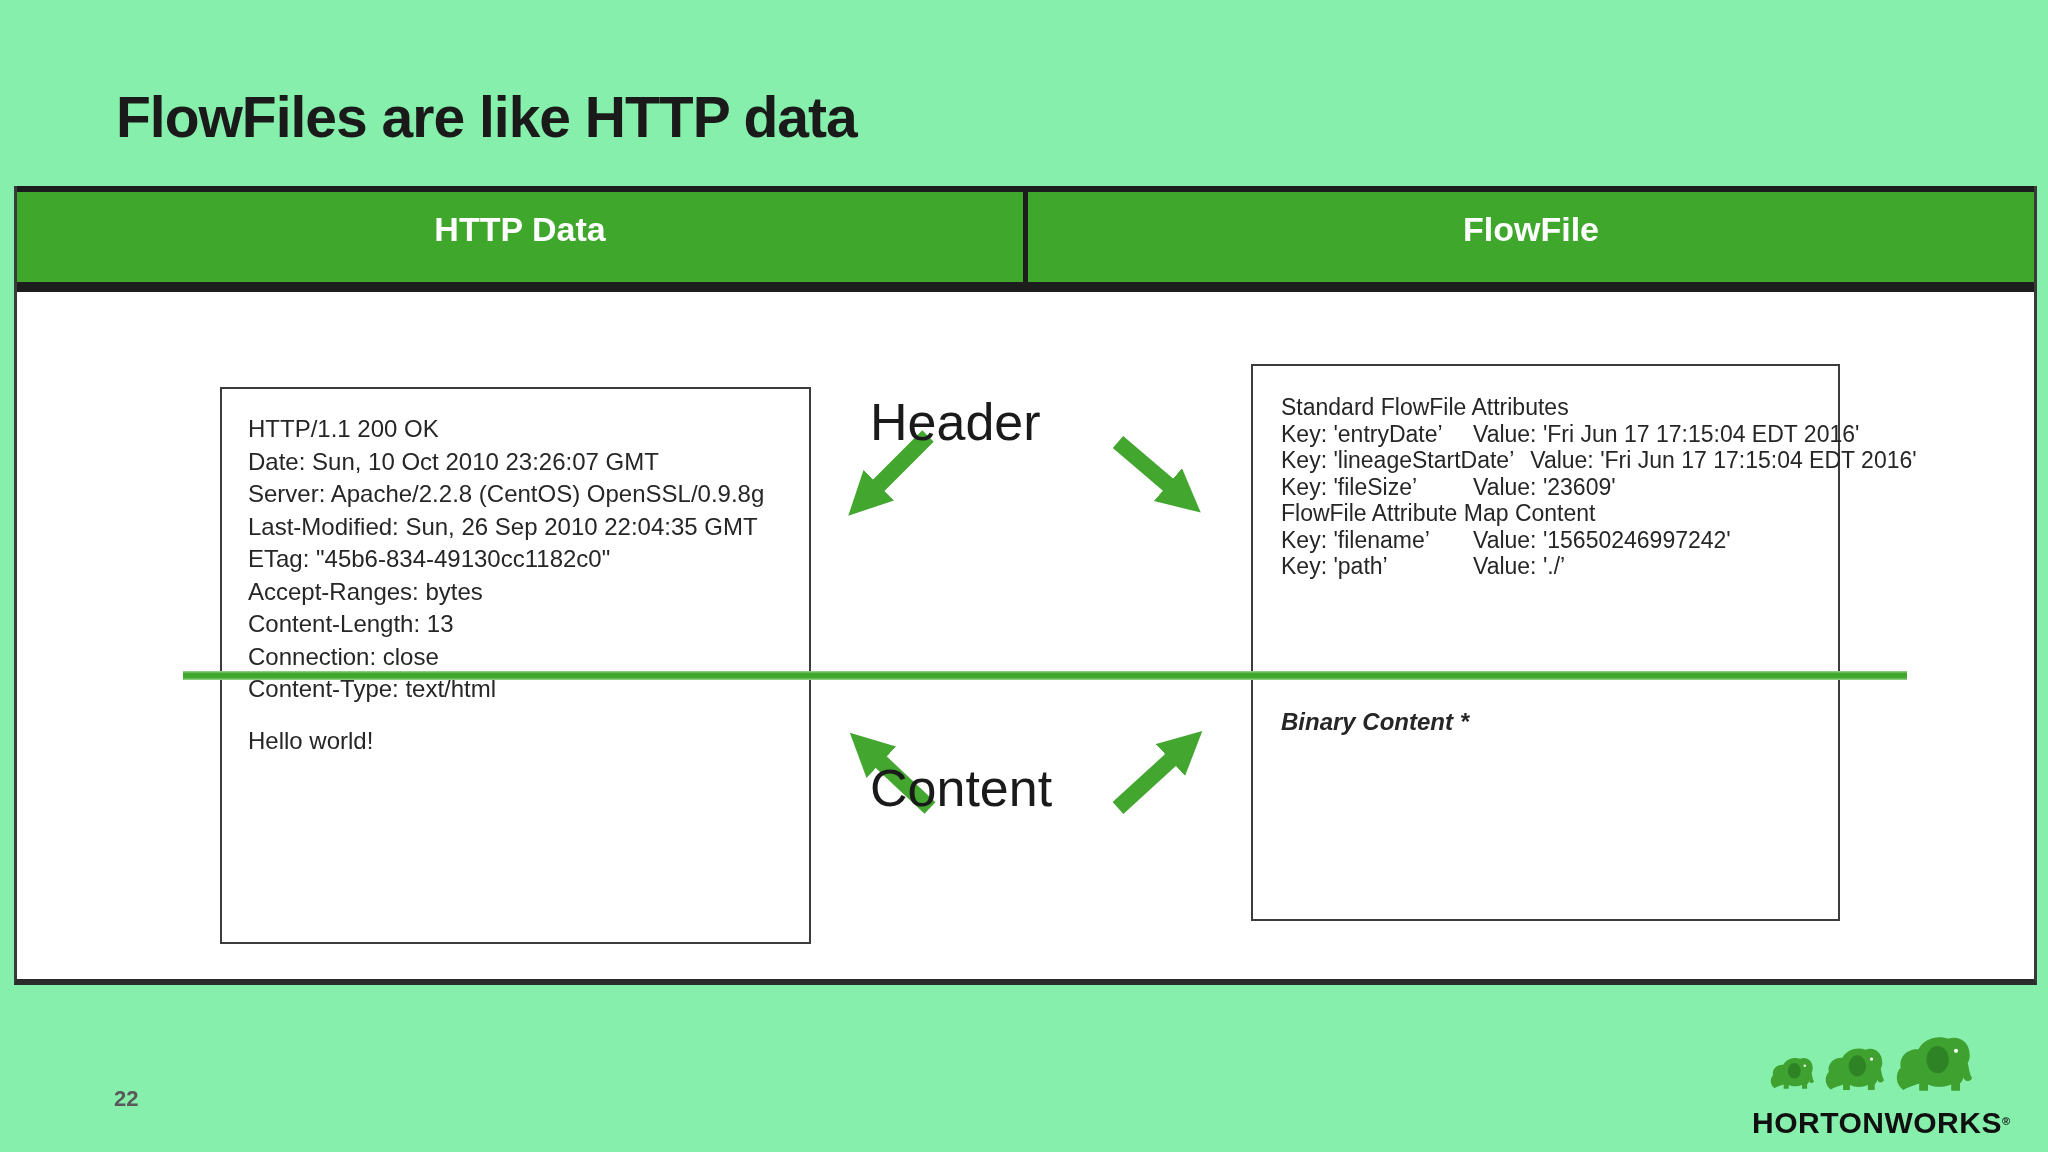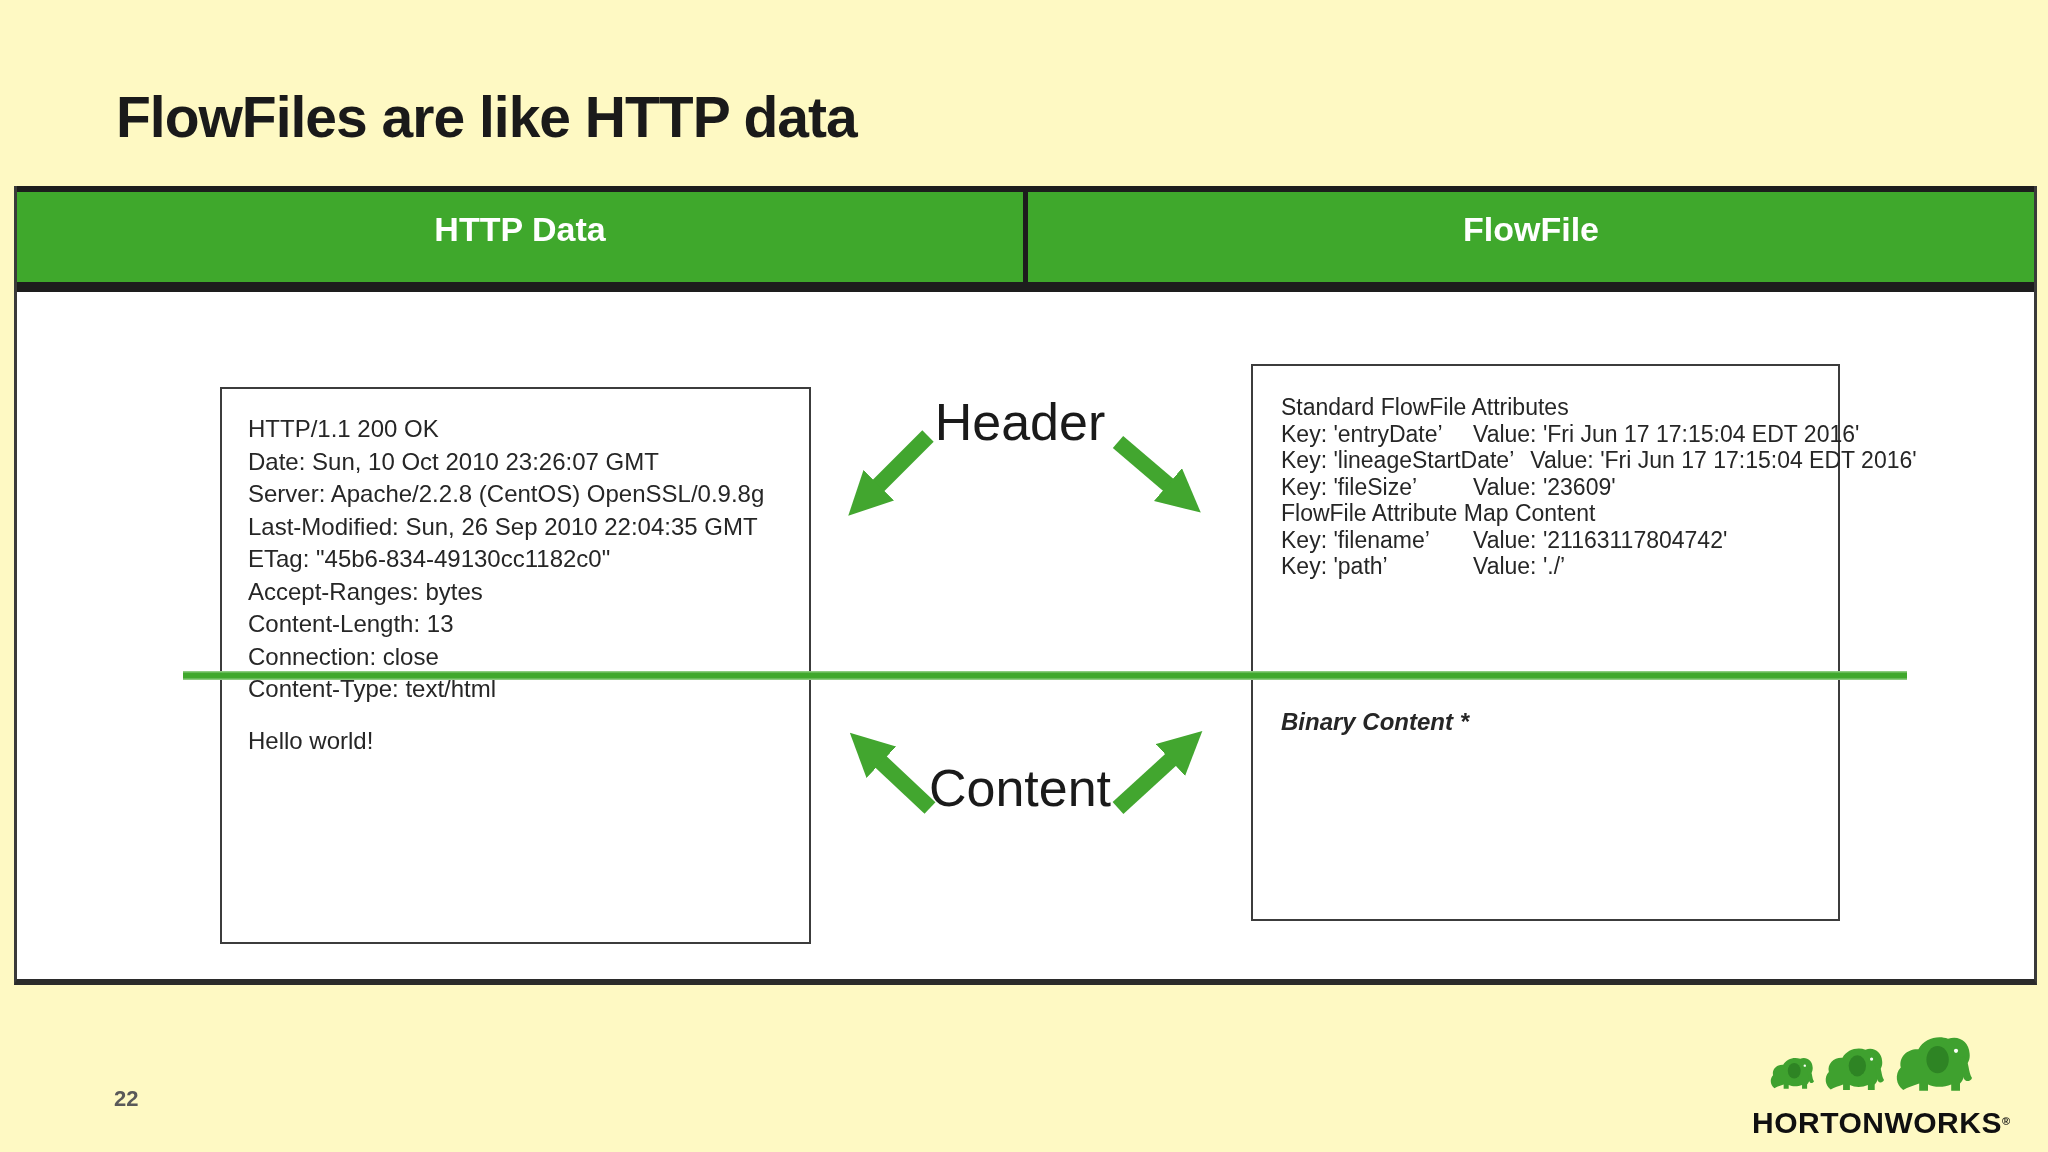--- a/index.html
+++ b/index.html
@@ -1,17 +1,17 @@
 <!DOCTYPE html>
 <html><head>
 <meta charset="utf-8">
 <style>
   html,body{margin:0;padding:0;background:#ffffff;}
   .slide{
-    position:relative;width:2048px;height:1152px;background:#fef9c3;overflow:hidden;
+    position:relative;width:2048px;height:1152px;background:#86efac;overflow:hidden;
     font-family:"Liberation Sans","DejaVu Sans",sans-serif;color:#262626;
   }
   .title{
     position:absolute;left:116px;top:84px;margin:0;
     font-size:57px;font-weight:bold;letter-spacing:-1px;color:#1a1a1a;white-space:nowrap;
   }
   
   .cmp-table{
     position:absolute;left:14px;top:186px;width:2023px;height:799px;
     border-left:3px solid #3a3a3a;border-right:3px solid #3a3a3a;border-bottom:6px solid #2b2b2b;
@@ -39,21 +39,21 @@
   .binary-line{position:absolute;left:28px;top:342px;font-size:24px;font-weight:bold;font-style:italic;}
   
   .green-line{
     position:absolute;left:183px;top:671px;width:1724px;height:9px;
     background:linear-gradient(#9ed494 0%,#3FA82C 28%,#3FA82C 72%,#9ed494 100%);
   }
   
   .arrow-layer{position:absolute;left:0;top:0;width:2048px;height:1152px;pointer-events:none;}
   
   .anno{
-    position:absolute;left:870px;width:300px;text-align:center;
+    position:absolute;left:870px;width:300px;text-align:left;
     font-size:52px;color:#1a1a1a;white-space:nowrap;
   }
   .anno-header{top:392px;}
   .anno-content{top:758px;}
   
   .footer-num{position:absolute;left:114px;top:1086px;font-size:22px;color:#595959;font-weight:bold;}
   .footer-copy{position:absolute;left:181px;top:1088px;font-size:21px;color:#595959;}
   
   .logo{position:absolute;left:1752px;top:1034px;width:252px;text-align:center;}
   .logo-word{
@@ -88,21 +88,21 @@
     <div class="line">Content-Type: text/html</div>
     <div class="hello-line">Hello world!</div>
   </div>
 
   <div class="data-box flowfile-box">
     <div class="line">Standard FlowFile Attributes</div>
     <div class="line"><span class="k">Key: 'entryDate’</span><span class="v">Value: 'Fri Jun 17 17:15:04 EDT 2016'</span></div>
     <div class="line"><span class="k">Key: 'lineageStartDate’</span><span class="v">Value: 'Fri Jun 17 17:15:04 EDT 2016'</span></div>
     <div class="line"><span class="k">Key: 'fileSize’</span><span class="v">Value: '23609'</span></div>
     <div class="line">FlowFile Attribute Map Content</div>
-    <div class="line"><span class="k">Key: 'filename’</span><span class="v">Value: '21163117804742'</span></div>
+    <div class="line"><span class="k">Key: 'filename’</span><span class="v">Value: '15650246997242'</span></div>
     <div class="line"><span class="k">Key: 'path’</span><span class="v">Value: './’</span></div>
     <div class="binary-line">Binary Content *</div>
   </div>
 
   <div class="green-line"></div>
 
   <svg class="arrow-layer" width="2048" height="1152" viewBox="0 0 2048 1152">
     <defs>
       <marker id="ah" viewBox="0 0 10 10" refX="5.5" refY="5" markerWidth="2.7" markerHeight="2.7" orient="auto-start-reverse">
         <path d="M0,0 L10,5 L0,10 z" fill="#42A62F"></path>

